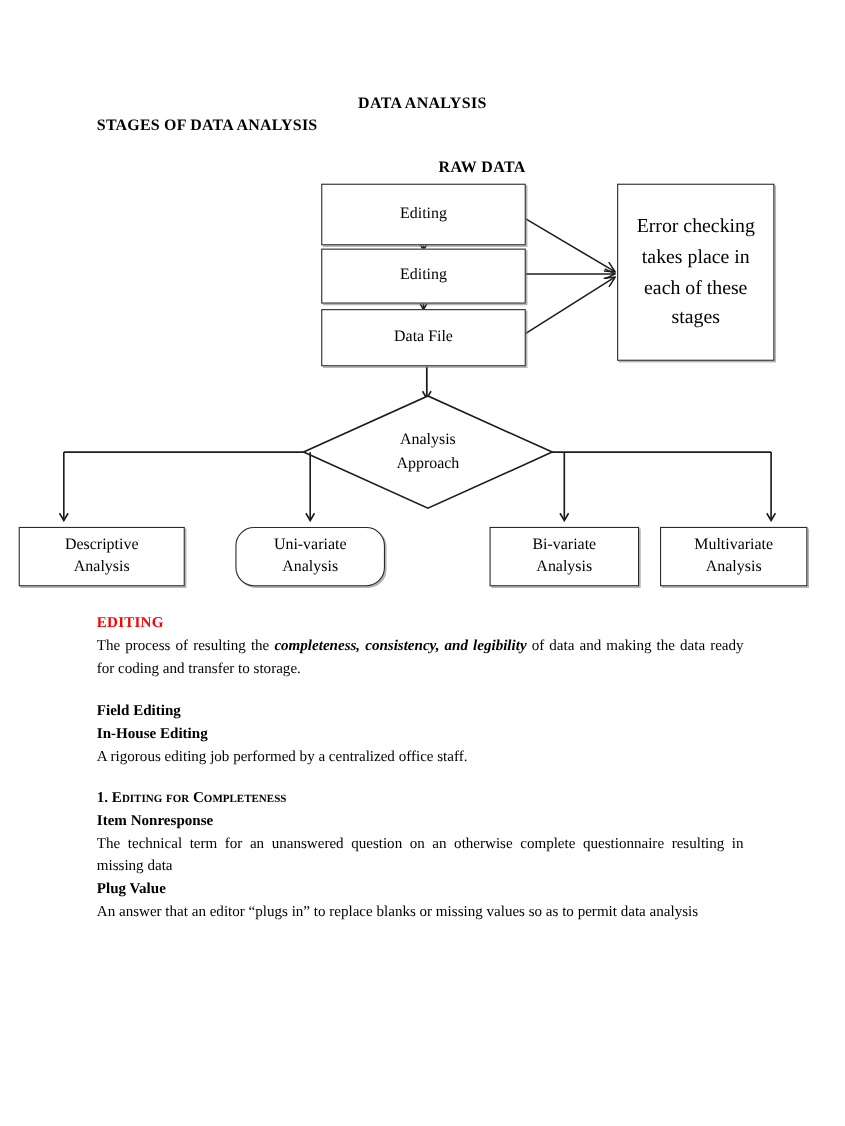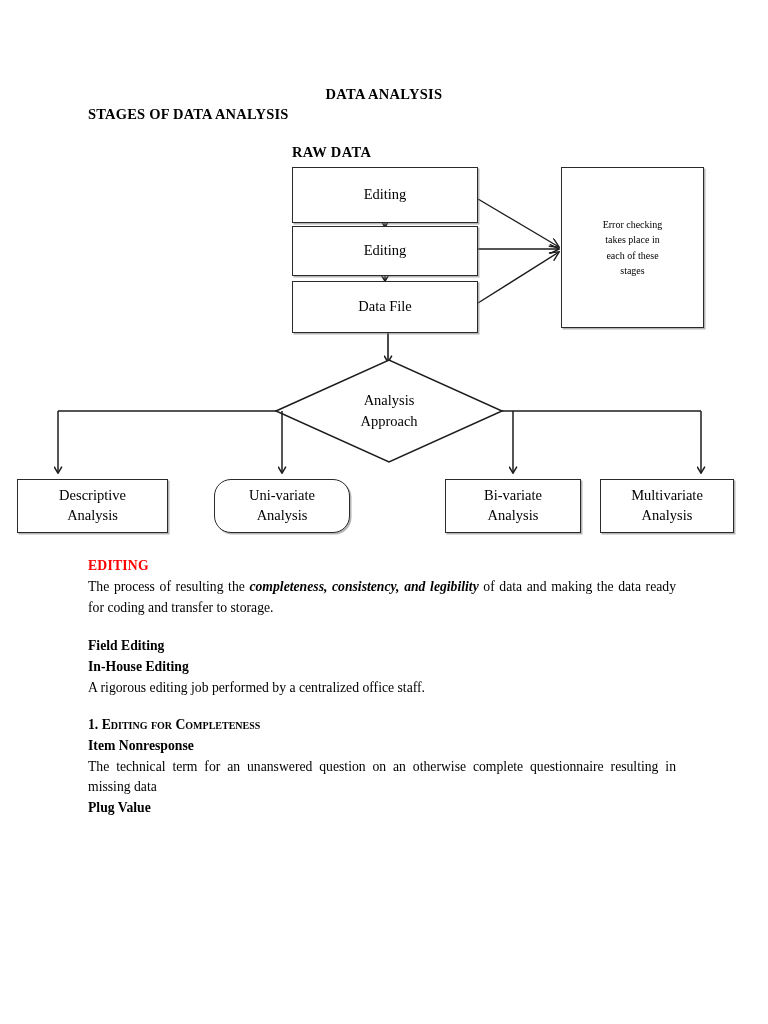--- a/index.html
+++ b/index.html
@@ -37,21 +37,21 @@
     position: absolute;
     left: 88px; top: 106px;
     font-weight: bold;
     font-size: 14.5px;
     letter-spacing: 0.2px;
   }
   .raw-data-title {
     position: absolute;
     left: 292px; top: 144px;
     width: 186px;
-    text-align: left;
+    text-align: right;
     font-weight: bold;
     font-size: 14.5px;
     letter-spacing: 0.4px;
   }
 
   
   .flow {
     position: absolute;
     left: 0; top: 0;
     width: 768px;
@@ -72,21 +72,21 @@
     box-shadow: 1.5px 1.5px 0 0 rgba(120,120,120,0.55);
   }
 
   
   .box-editing  { left: 292px; top: 167px; width: 186px; height: 56px; }
   .box-coding   { left: 292px; top: 226px; width: 186px; height: 50px; }
   .box-datafile { left: 292px; top: 281px; width: 186px; height: 52px; justify-content: center; }
 
   .box-error {
     left: 561px; top: 167px; width: 143px; height: 161px;
-    font-size: 10px;
+    font-size: 18px;
     line-height: 1.55;
     padding: 0 10px;
   }
 
   
   .box-desc  { left: 17px;  top: 479px; width: 151px; height: 54px; }
   .box-uni   { left: 214px; top: 479px; width: 136px; height: 54px; border-radius: 17px; }
   .box-bi    { left: 445px; top: 479px; width: 136px; height: 54px; }
   .box-multi { left: 600px; top: 479px; width: 134px; height: 54px; }
 
@@ -260,16 +260,17 @@
     <p class="para-left">A rigorous editing job performed by a centralized office staff.</p>
 
     <div class="gap-md"></div>
 
     <p class="smallcaps">1. Editing for Completeness</p>
 
     <p class="sub-head">Item Nonresponse</p>
     <p class="para">The technical term for an unanswered question on an otherwise complete questionnaire resulting in missing data</p>
 
     <p class="sub-head">Plug Value</p>
+    <p class="para">An answer that an editor “plugs in” to replace blanks or missing values so as to permit data analysis</p>
 
   </div>
 
 </div>
 
 </body></html>

